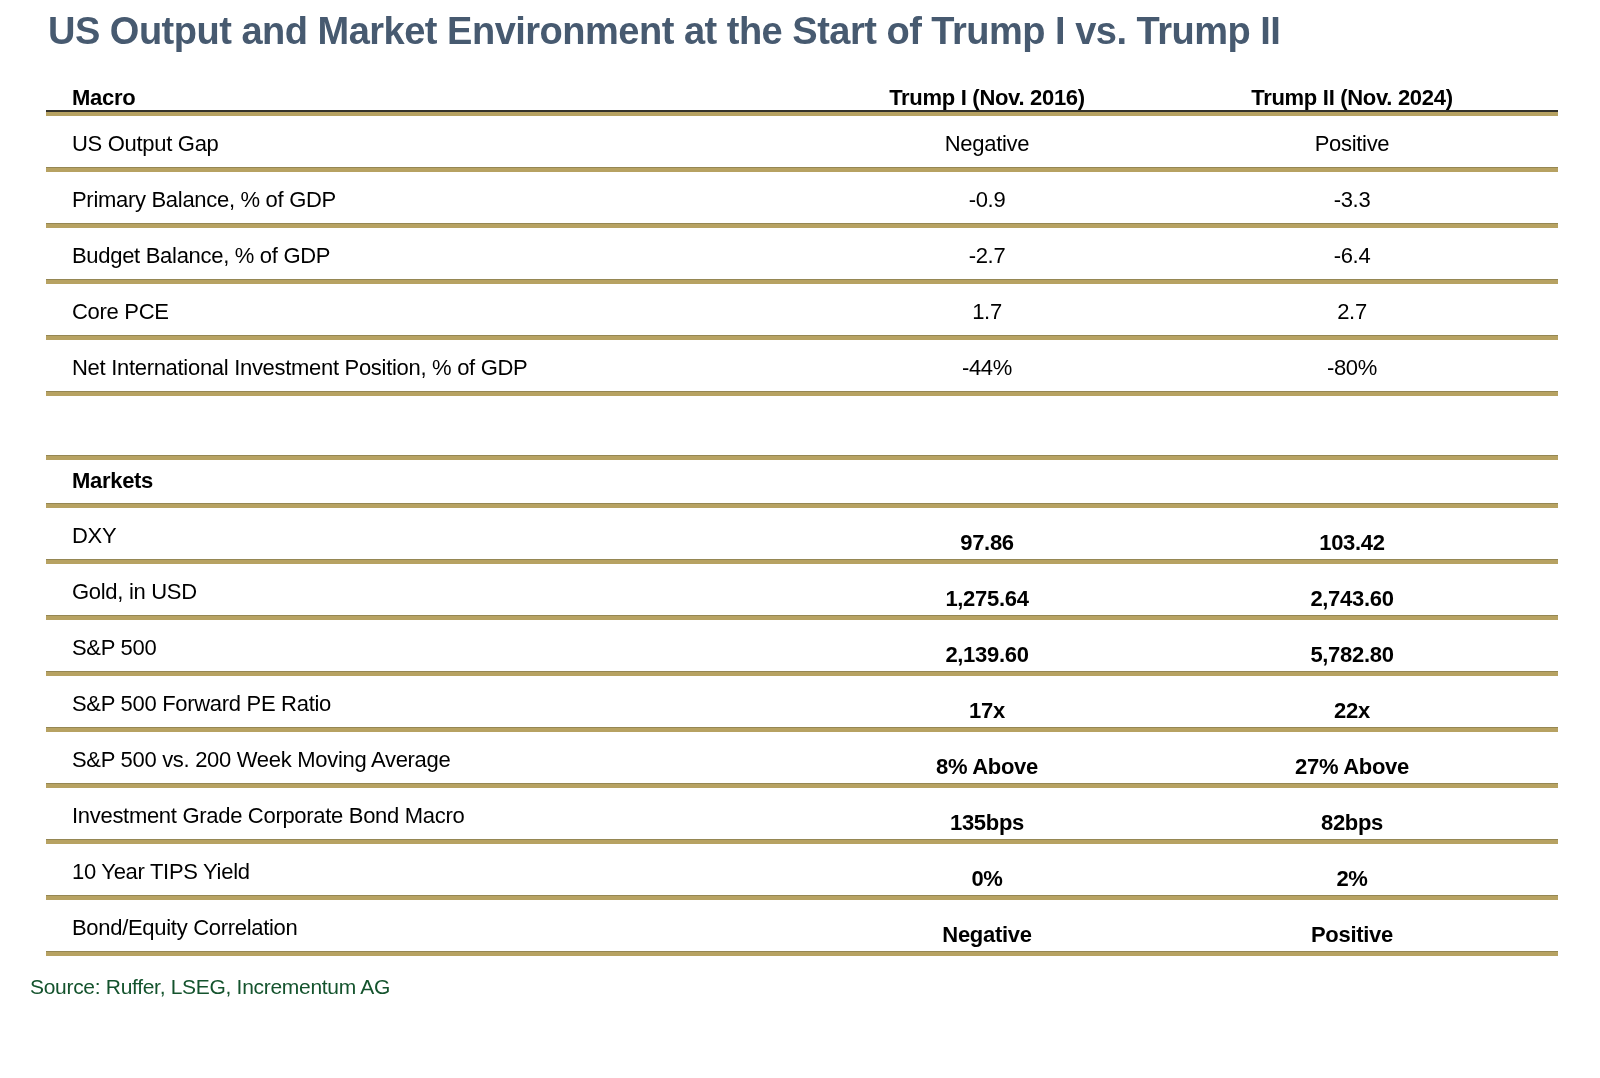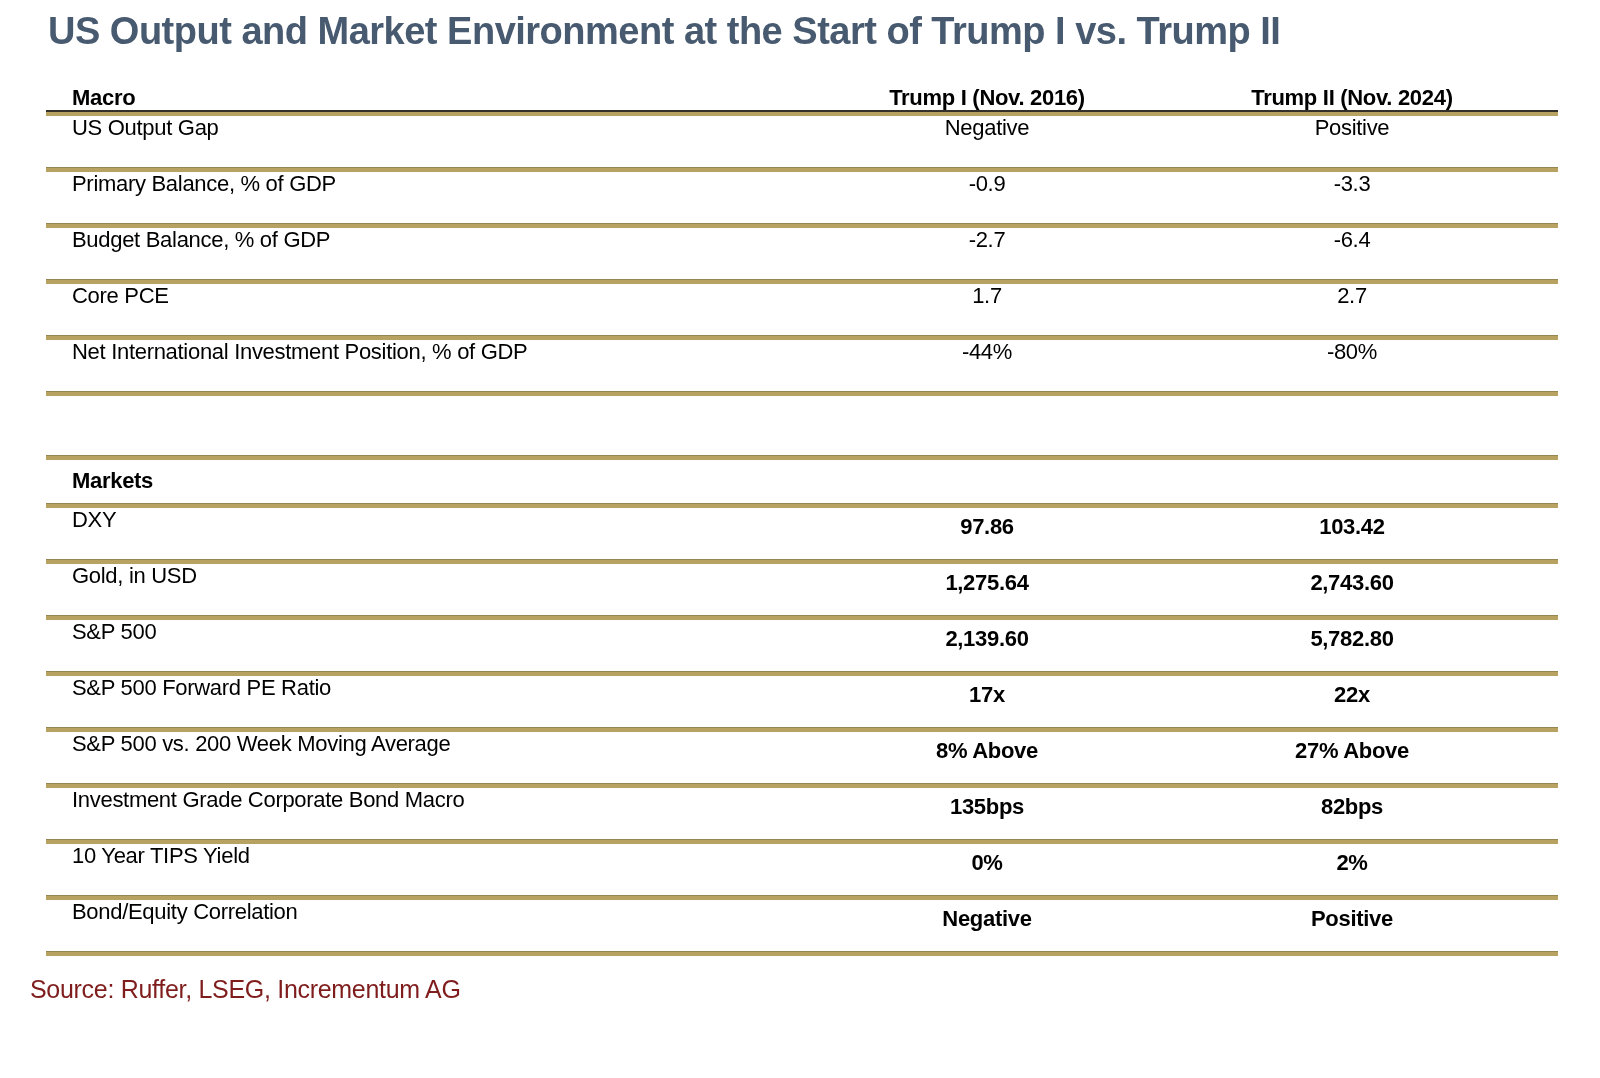--- a/index.html
+++ b/index.html
@@ -20,38 +20,38 @@
   .row { display:flex; position:relative; }
   .row::after {
     content:""; position:absolute; left:0; right:0; bottom:0; height:5px;
     background:linear-gradient(180deg,#958753 0 1px,#b7a262 1px 100%);
   }
   .header-row { height:46px; align-items:flex-end; padding-bottom:6px; box-sizing:border-box; }
   .header-row::after {
     height:6px;
     background:linear-gradient(180deg,#33312a 0 2px,#b7a262 2px 100%);
   }
-  .data-row { height:56px; }
+  .data-row { height:56px; align-items:center; }
   .section-header-row { height:53px; align-items:center;margin-top:40px; }
   .section-header-row::before {
     content:""; position:absolute; left:0; right:0; top:0; height:5px;
     background:linear-gradient(180deg,#958753 0 1px,#b7a262 1px 100%);
   }
   .markets-section { margin-top:59px; }
   .cell { font-size:22px; letter-spacing:-0.3px; line-height:1.1; }
   .cell.label { width:706px; padding-left:26px; box-sizing:border-box; white-space:nowrap; }
   .cell.val { text-align:center; }
   .cell.c1 { width:470px; }
   .cell.c2 { width:260px; }
   .tail { flex:1; }
   .bold { font-weight:bold; }
   .markets-section .data-row .cell.val { transform:translateY(7px);font-weight:bold; }
   .source {
     position:absolute; left:30px; top:975px;
-    font-size:25px; letter-spacing:-0.3px; color:#7f1d1d;
+    font-size:21px; letter-spacing:-0.3px; color:#14532d;
   }
 </style>
 </head>
 <body>
 
 <div class="page">
 
   <h1 class="title">US Output and Market Environment at the Start of Trump I vs. Trump II</h1>
 
   <div class="table">

